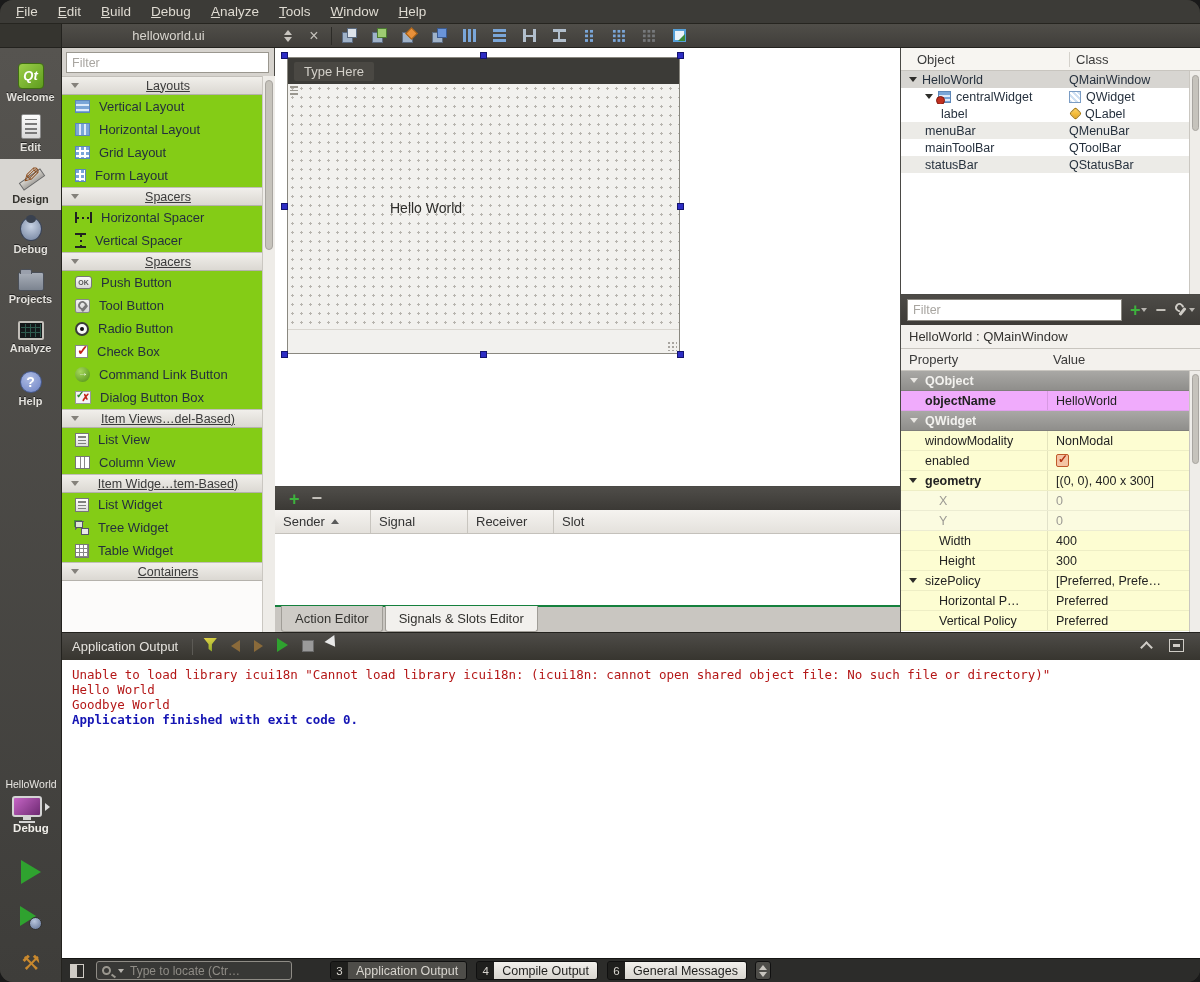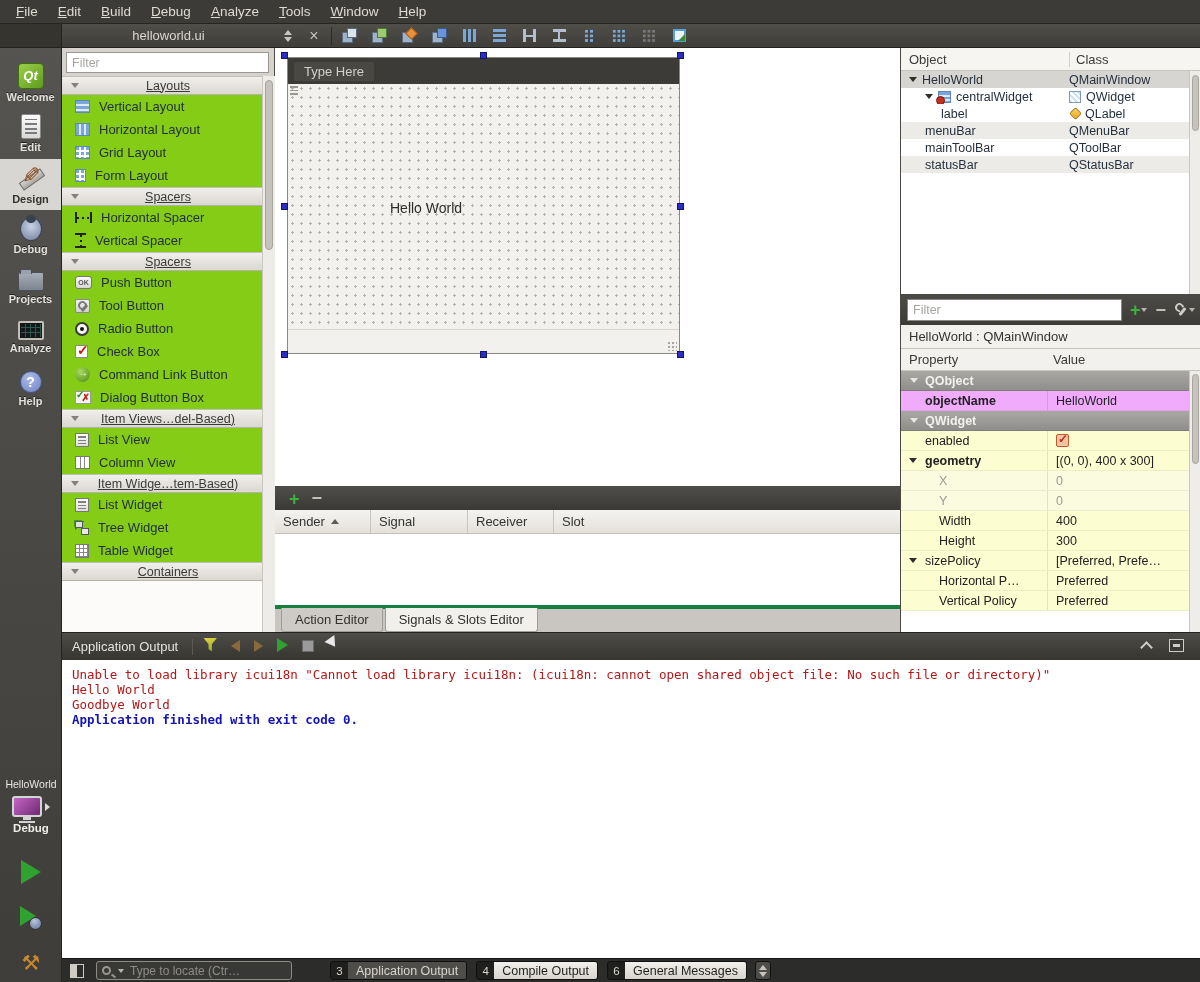--- a/index.html
+++ b/index.html
@@ -1,17 +1,17 @@
 <!DOCTYPE html>
 <html><head>
 <meta charset="utf-8">
 <style>
   html,body{margin:0;padding:0;background:#1a1a1a;}
   *{box-sizing:border-box;}
-  .app{position:relative;width:1200px;height:982px;background:#2f2e2a;font-family:"Liberation Sans",sans-serif;overflow:hidden;color:#222;}
+  .app{position:relative;width:1200px;height:982px;background:#2f2e2a;font-family:"Liberation Sans",sans-serif;overflow:hidden;color:#222;border-radius:13px;}
 
   
   .menubar{position:absolute;left:0;top:0;width:1200px;height:24px;background:#3c3b37;border-bottom:1px solid #262520;display:flex;align-items:center;padding-left:6px;}
   .menu-item{color:#dfdbd2;font-size:13.5px;padding:0 10px;line-height:23px;cursor:default;}
   .menu-item u{text-decoration:underline;}
 
   
   .toolbar{position:absolute;left:0;top:24px;width:1200px;height:24px;background:linear-gradient(#504e49,#403e3a);border-bottom:1px solid #23221e;display:flex;align-items:center;}
   .tb-corner{width:62px;height:100%;background:#35342f;border-right:1px solid #23221e;flex:none;}
   .doc-name{width:213px;text-align:center;color:#d9d6cf;font-size:13px;flex:none;}
@@ -57,30 +57,30 @@
   .form-statusbar{position:absolute;left:0;bottom:0;right:0;height:24px;border-top:1px solid #d9d6d0;background:#f2f1ee;}
   .grip{position:absolute;right:2px;bottom:2px;width:10px;height:10px;background-image:radial-gradient(#a8a5a0 1px,transparent 1.2px);background-size:4px 4px;}
   .handle{position:absolute;width:7px;height:7px;background:#2d2dc4;border:1px solid #13136e;}
 
   
   .sigslots{position:absolute;left:0;top:438px;width:625px;height:146px;display:flex;flex-direction:column;border-top:1px solid #4a4945;}
   .ss-toolbar{height:23px;background:linear-gradient(#4f4d49,#3b3935);display:flex;align-items:center;gap:12px;padding-left:14px;flex:none;}
   .ss-header{height:24px;background:linear-gradient(#f5f3f0,#e4e1dc);border-bottom:1px solid #c4c1bb;display:flex;font-size:13px;color:#333;flex:none;}
   .ss-col{display:flex;align-items:center;gap:6px;padding-left:8px;border-right:1px solid #c8c5bf;height:100%;}
   .ss-body{flex:1;background:#fff;}
-  .ss-tabbar{height:27px;background:#c9c6c1;border-top:4px solid #15803d;display:flex;align-items:stretch;padding-left:6px;gap:2px;flex:none;}
+  .ss-tabbar{height:27px;background:#c9c6c1;border-top:2px solid #15803d;display:flex;align-items:stretch;padding-left:6px;gap:2px;flex:none;}
   .ss-tab{font-size:13px;color:#33322f;padding:0 13px;display:flex;align-items:center;background:#cecbc6;border:1px solid #a09d97;border-top:none;border-radius:0 0 3px 3px;margin-top:-1px;}
   .ss-tab.active{background:#f2f0ed;}
   .sort-up{width:0;height:0;border-left:4px solid transparent;border-right:4px solid transparent;border-bottom:5px solid #5a5a5a;}
 
   
   .right-col{position:absolute;left:900px;top:48px;width:300px;height:584px;border-left:1px solid #4a4945;background:#fff;}
   .obj-inspector{position:absolute;left:0;top:0;width:300px;height:247px;background:#fff;border-bottom:1px solid #4a4945;overflow:hidden;}
   .oi-header{height:23px;display:flex;background:#f7f5f1;border-bottom:1px solid #c8c5bf;font-size:13px;color:#3a3a3a;align-items:center;}
-  .oi-header .h1{width:168px;padding-left:8px;}
+  .oi-header .h1{width:168px;padding-left:16px;}
   .oi-header .h2{flex:1;border-left:1px solid #d4d1cb;padding-left:6px;}
   .oi-row{height:17px;display:flex;align-items:center;font-size:12.5px;color:#26313e;}
   .oi-row.sel{background:#d7d5d1;}
   .oi-row.alt{background:#ecebe7;}
   .oi-obj{width:168px;display:flex;align-items:center;gap:5px;white-space:nowrap;overflow:hidden;}
   .oi-cls{flex:1;display:flex;align-items:center;gap:5px;white-space:nowrap;overflow:hidden;}
   .oi-arrow{width:0;height:0;border-left:4px solid transparent;border-right:4px solid transparent;border-top:5px solid #2e2d2a;flex:none;}
   .oi-scroll{position:absolute;right:0;top:23px;bottom:0;width:12px;background:#efede9;border-left:1px solid #cac7c1;}
   .oi-thumb{position:absolute;left:2px;right:2px;top:4px;height:56px;border-radius:5px;background:#c6c3bc;border:1px solid #a8a5a0;}
 
@@ -610,20 +610,26 @@
             <div class="pe-name b"><span>objectName</span></div>
             <div class="pe-val">
               <span>HelloWorld</span>
             </div>
           </div>
           <div class="pe-sec">
             <span class="tri"></span>
             <span>QWidget</span>
           </div>
           <div class="pe-row bg-yellow">
+            <div class="pe-name"><span>windowModality</span></div>
+            <div class="pe-val">
+              <span>NonModal</span>
+            </div>
+          </div>
+          <div class="pe-row bg-yellow">
             <div class="pe-name"><span>enabled</span></div>
             <div class="pe-val">
               <span class="pe-check"></span>
             </div>
           </div>
           <div class="pe-row bg-yellow">
             <span class="row-arrow"></span>
             <div class="pe-name b"><span>geometry</span></div>
             <div class="pe-val">
               <span>[(0, 0), 400 x 300]</span>

